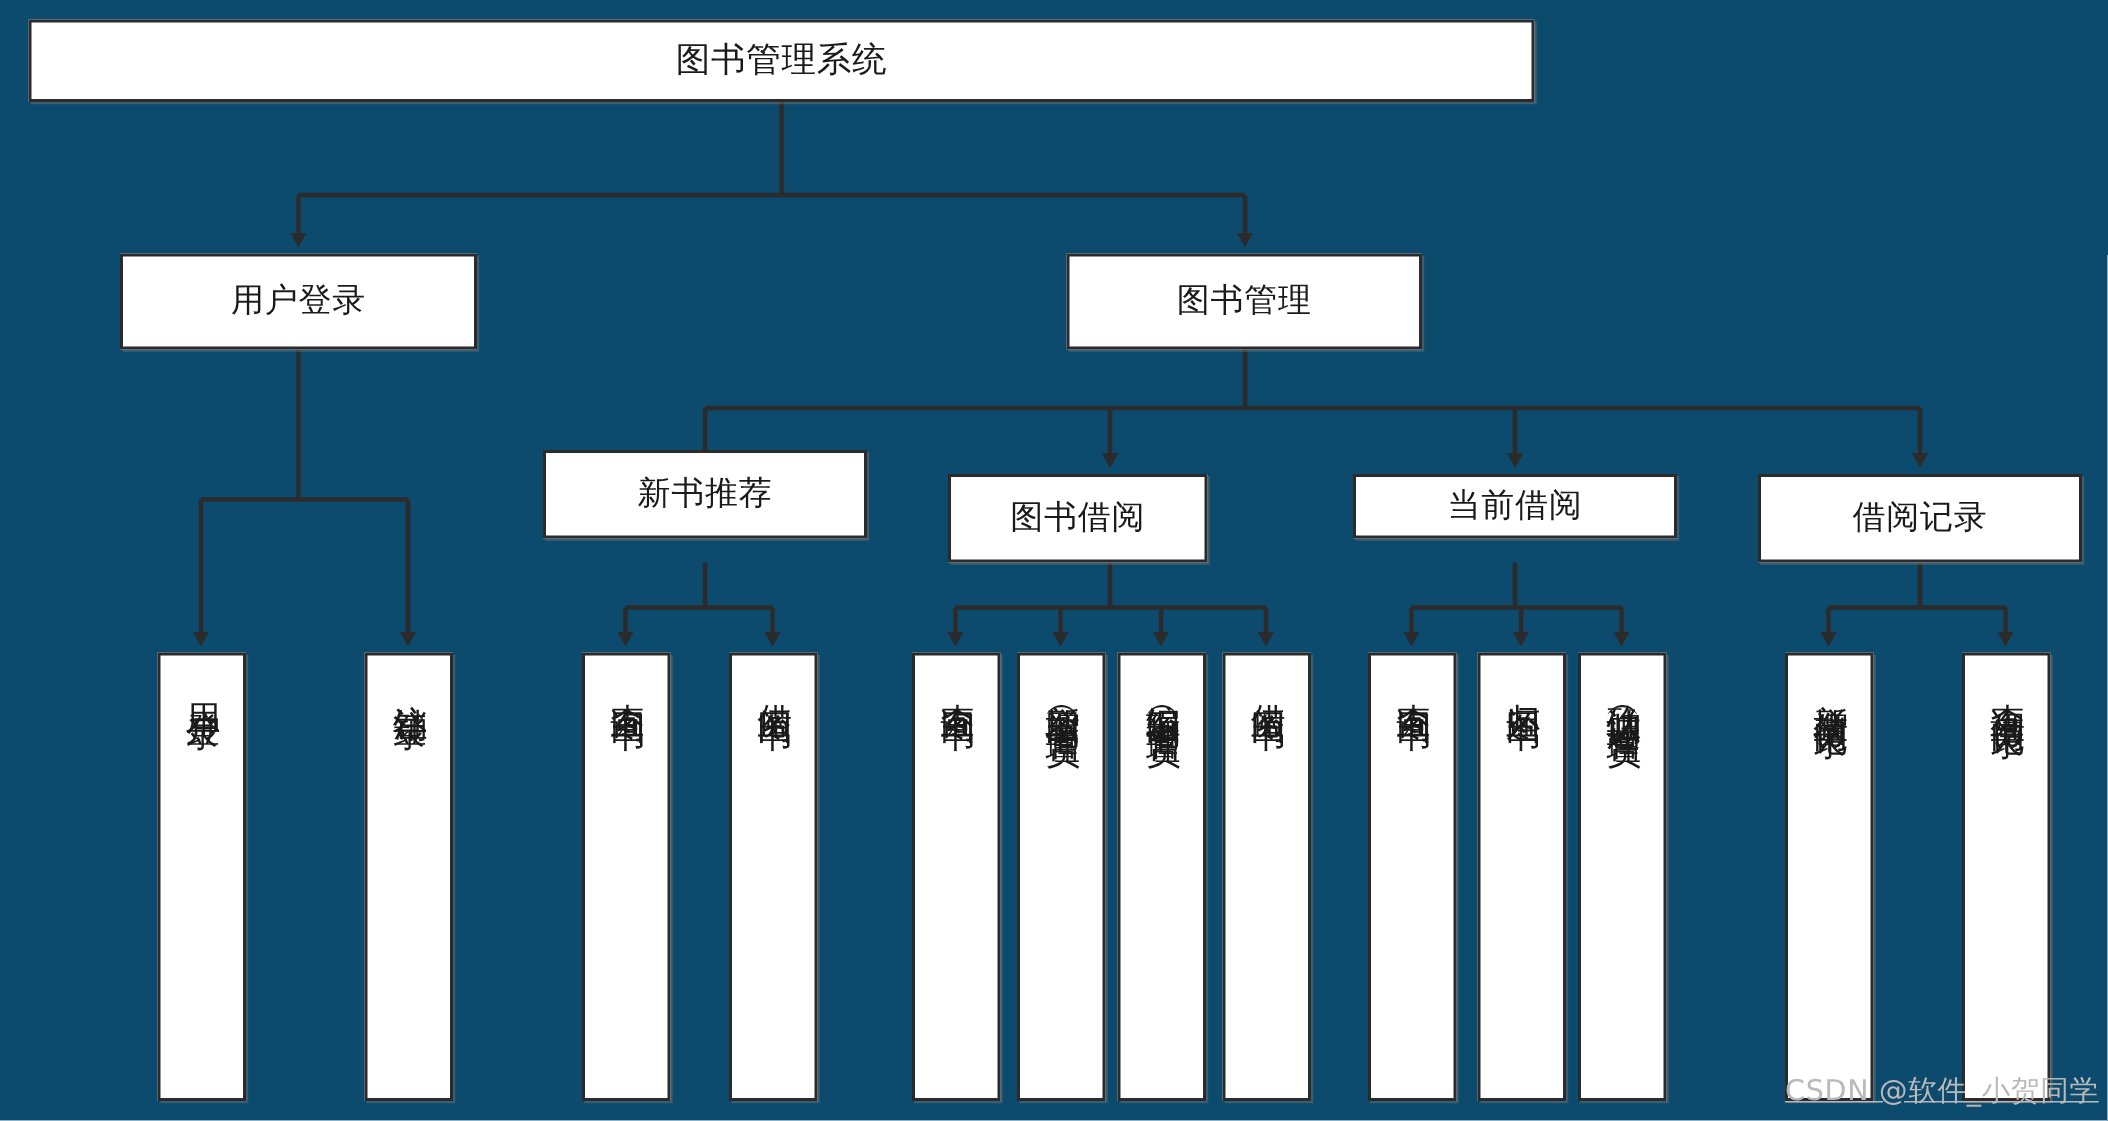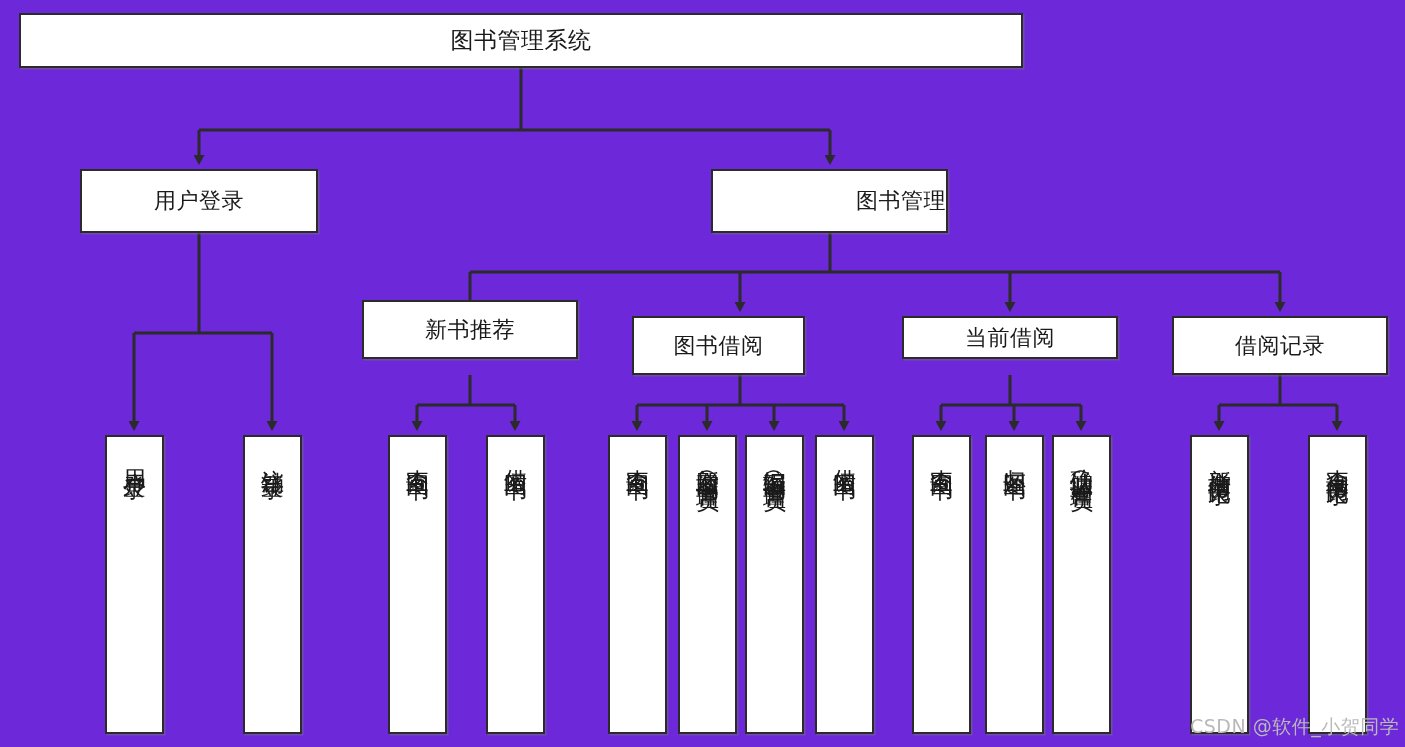--- a/index.html
+++ b/index.html
@@ -4,21 +4,21 @@
 <style>
   html, body {
     margin: 0;
     padding: 0;
     background: #ffffff;
   }
   #canvas {
     position: relative;
     width: 1405px;
     height: 747px;
-    background: #6d28d9;
+    background: #0c4a6e;
     font-family: "DejaVu Sans", "Liberation Sans", sans-serif;
     overflow: hidden;
   }
   svg.wires {
     position: absolute;
     left: 0;
     top: 0;
     width: 1405px;
     height: 747px;
     pointer-events: none;
@@ -60,20 +60,21 @@
   }
   .watermark {
     position: absolute;
     left: 1190px;
     top: 714px;
     font-size: 19px;
     color: #b9b9b9;
     white-space: nowrap;
     letter-spacing: 0.5px;
     font-family: "DejaVu Sans", "Liberation Sans", sans-serif;
+    text-decoration: underline;
   }
 </style>
 </head>
 <body>
 
 <div id="canvas">
 
   <svg class="wires" viewBox="0 0 1405 747" xmlns="http://www.w3.org/2000/svg">
     <defs>
       <marker id="arrow" markerWidth="10" markerHeight="11" refX="1" refY="5.5" orient="auto" markerUnits="userSpaceOnUse">
@@ -124,21 +125,21 @@
     </g>
   </svg>
 
   <div class="node root horizontal" style="left:19px; top:13px; width:1004px; height:55px;">
     <span class="label">图书管理系统</span>
   </div>
 
   <div class="node horizontal" style="left:80px; top:169px; width:238px; height:64px;">
     <span class="label">用户登录</span>
   </div>
-  <div class="node horizontal" style="left:711px; top:169px; width:237px; height:64px;justify-content:flex-end;">
+  <div class="node horizontal" style="left:711px; top:169px; width:237px; height:64px;">
     <span class="label">图书管理</span>
   </div>
 
   <div class="node horizontal" style="left:362px; top:300px; width:216px; height:59px;">
     <span class="label">新书推荐</span>
   </div>
   <div class="node horizontal" style="left:632px; top:316px; width:173px; height:59px;">
     <span class="label">图书借阅</span>
   </div>
   <div class="node horizontal" style="left:902px; top:316px; width:216px; height:43px;">

